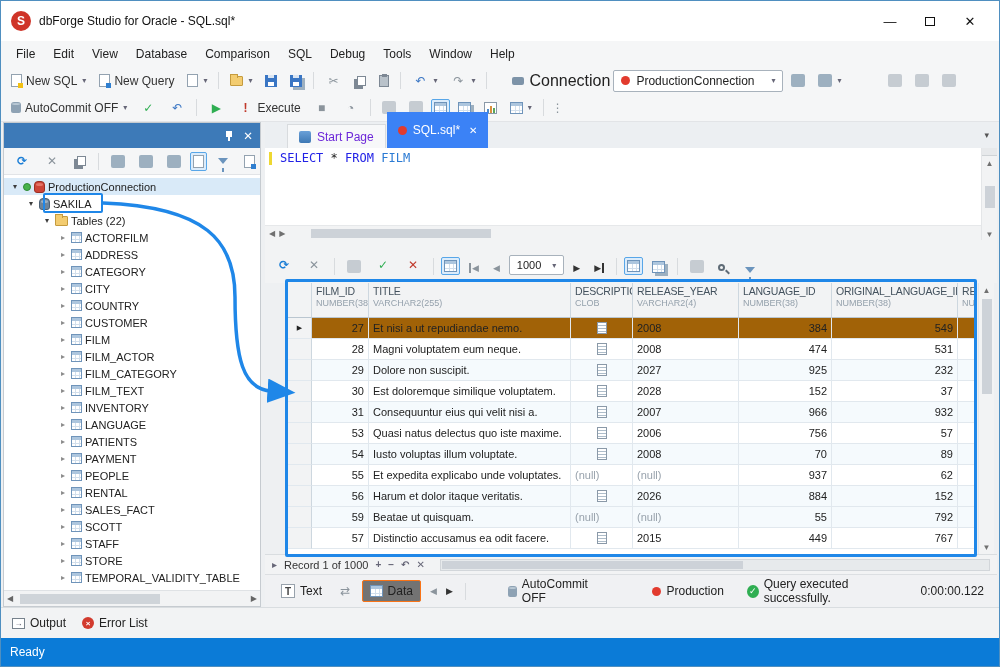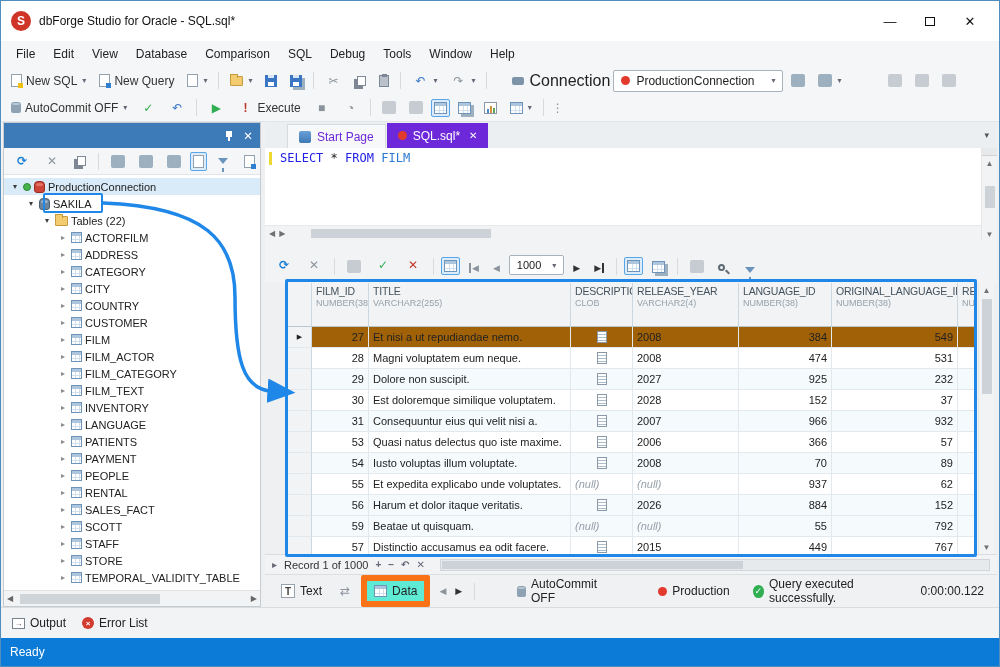--- a/index.html
+++ b/index.html
@@ -80,21 +80,21 @@
 .l1{padding-left:22px}.l2{padding-left:38px}.l3{padding-left:54px}
 .ar{width:10px;font-size:8px;color:#3c3c3c;text-align:center;flex:0 0 auto}
 .ar.c{color:#8a8a8a}
 .selroot{background:#d9eaf8}
 .exps{height:16px;border-top:1px solid #dfe2e5;background:#f2f3f4;display:flex;align-items:center;justify-content:space-between;padding:0 3px;font-size:8px;color:#666;position:relative;flex:0 0 auto}
 .hthumb{position:absolute;left:16px;top:3px;width:140px;height:10px;background:#cfd4d9}
 
 .tabs{position:absolute;left:264px;top:121px;right:2px;height:26px;background:#eceff2;display:flex;align-items:flex-end;padding-left:22px}
 .tab{height:24px;display:flex;align-items:center;gap:6px;padding:0 11px;font-size:12px;margin-right:1px}
 .tab.inact{background:#f7f8f9;border:1px solid #d8dbde;border-bottom:none;color:#6d28d9}
-.tab.act{background:#6d28d9;color:#fff;height:25px}
+.tab.act{background:#3b82f6;color:#fff;height:36px}
 .tabx{font-size:10px;margin-left:3px}
 .tabs-right{margin-left:auto;display:flex;align-items:center;gap:8px;padding:0 8px;color:#555;font-size:9px;height:100%}
 
 .edit{position:absolute;left:264px;top:147px;right:2px;height:77px;background:#fff}
 .chg{position:absolute;left:4px;top:4px;width:3px;height:13px;background:#eed832}
 .code{position:absolute;left:15px;top:3px;font-family:"DejaVu Sans Mono","Liberation Mono",monospace;font-size:12px;white-space:pre}
 .kw{color:#2222e6}.tn{color:#2b7bd4}
 
 .vsb{position:absolute;width:16px;background:#f2f3f4;border-left:1px solid #e4e6e8;font-size:8px;color:#707070}
 .vsb .a{height:14px;display:flex;align-items:center;justify-content:center}
@@ -102,45 +102,45 @@
 .grip{height:8px;border-bottom:1px solid #cfd3d6;background:#e7e9eb}
 .hsb{position:absolute;left:264px;top:224px;width:716px;height:15px;background:#f2f3f4;border-top:1px solid #e6e8ea;display:flex;align-items:center;font-size:8px;color:#707070;gap:4px;padding:0 4px}
 .hsb .hthumb2{position:absolute;left:46px;top:3px;width:180px;height:9px;background:#cdd2d8}
 
 .rtb{position:absolute;left:264px;top:239px;right:2px;height:43px;background:#f2f3f4;display:flex;align-items:flex-end;gap:4px;padding:0 6px 8px}
 .navi{font-size:9px}
 .firsti{border-left:2px solid currentColor;padding-left:1px;font-size:9px}
 .lasti{border-right:2px solid currentColor;padding-right:1px;font-size:9px}
 
 .grid{position:absolute;left:287px;top:282px;width:686px;height:271px;background:#fff;overflow:hidden}
-.ghr{display:flex;height:44px;background:#f2f3f4}
+.ghr{display:flex;height:35px;background:#f2f3f4}
 .ghc{border-right:1px solid #cdd7df;border-bottom:1px solid #bac6d0;padding:2px 4px;overflow:hidden}
 .ghn{font-size:10.5px;color:#44525e;white-space:nowrap;letter-spacing:-0.2px}
 .ght{font-size:9px;color:#95a1ac;white-space:nowrap;margin-top:1px}
 .gr{display:flex;height:21px}
 .gc{border-right:1px solid #e1e8ee;border-bottom:1px solid #e1e8ee;padding:0 4px;line-height:20px;overflow:hidden;white-space:nowrap;font-size:11px}
 .w0{width:24px;flex:0 0 auto}.w1{width:57px;flex:0 0 auto}.w2{width:202px;flex:0 0 auto}
 .w3{width:62px;flex:0 0 auto}.w4{width:106px;flex:0 0 auto}.w5{width:93px;flex:0 0 auto}
 .w6{width:126px;flex:0 0 auto}.w7{flex:1 1 auto;border-right:none}
 .num{text-align:right}
 .cc{display:flex;align-items:center;justify-content:center}
-.nullv{color:#98a2ac;font-style:italic}
+.nullv{color:#98a2ac;}
 .gr.sel .gc{background:#a16207}
 .gr.alt .gc{background:#f5fafd}
 .gc.ind{background:#f2f3f4 !important;border-right:1px solid #cdd7df;display:flex;align-items:center;justify-content:center;padding:0}
 .cur{font-size:7px;color:#222}
 
 .rec{position:absolute;left:264px;top:553px;right:2px;height:20px;background:#f2f3f4;border-top:1px solid #d9dde0;display:flex;align-items:center;gap:7px;padding:0 7px;font-size:11px;color:#333}
 .mini{font-size:10px;color:#667;font-weight:700}
 .rec-scroll{flex:1;height:12px;background:#e7eaec;border:1px solid #d2d6da;position:relative;margin-left:8px}
 .rec-thumb{position:absolute;left:1px;top:1px;width:55%;height:8px;background:#cdd2d8}
 
 .ds{position:absolute;left:264px;top:573px;right:2px;height:33px;background:#f0f1f3;border-top:1px solid #dcdfe2;display:flex;align-items:center;gap:9px;padding:0 9px;font-size:12px}
 .vbtn{display:flex;align-items:center;gap:5px;padding:3px 7px;border-radius:2px}
-.vbtn.act{border:6px solid #f97316;background:#5eead4}
+.vbtn.act{border:1px solid #f97316;background:#737373}
 
 .btabs{position:absolute;left:0;top:606px;right:0;height:31px;background:#f2f3f4;border-top:1px solid #d9dde0;display:flex;align-items:center;gap:16px;padding:0 11px;font-size:12px}
 .btab{display:flex;align-items:center;gap:5px}
 .status{position:absolute;left:0;top:637px;right:0;height:28px;background:#0b7bd7;color:#fff;display:flex;align-items:center;padding:0 9px;font-size:12px}
 
 .ann-grid{position:absolute;left:284px;top:278px;width:692px;height:278px;border:3px solid #1f87e8;border-radius:2px;pointer-events:none;z-index:50}
 .ann-sak{position:absolute;left:42px;top:192px;width:60px;height:20px;border:2px solid #1f87e8;border-radius:2px;pointer-events:none;z-index:50}
 .ann-arrow{position:absolute;left:100px;top:192px;width:195px;height:210px;pointer-events:none;z-index:50}
 </style>
 </head>
@@ -647,21 +647,21 @@
       <div class="gc w7"></div>
     </div>
     <div class="gr">
       <div class="gc ind w0"></div>
       <div class="gc w1 num">53</div>
       <div class="gc w2">Quasi natus delectus quo iste maxime.</div>
       <div class="gc w3 cc">
           <span class="icon-clob"></span>
         </div>
       <div class="gc w4">2006</div>
-      <div class="gc w5 num">366</div>
+      <div class="gc w5 num">756</div>
       <div class="gc w6 num">57</div>
       <div class="gc w7"></div>
     </div>
     <div class="gr alt">
       <div class="gc ind w0"></div>
       <div class="gc w1 num">54</div>
       <div class="gc w2">Iusto voluptas illum voluptate.</div>
       <div class="gc w3 cc">
           <span class="icon-clob"></span>
         </div>

